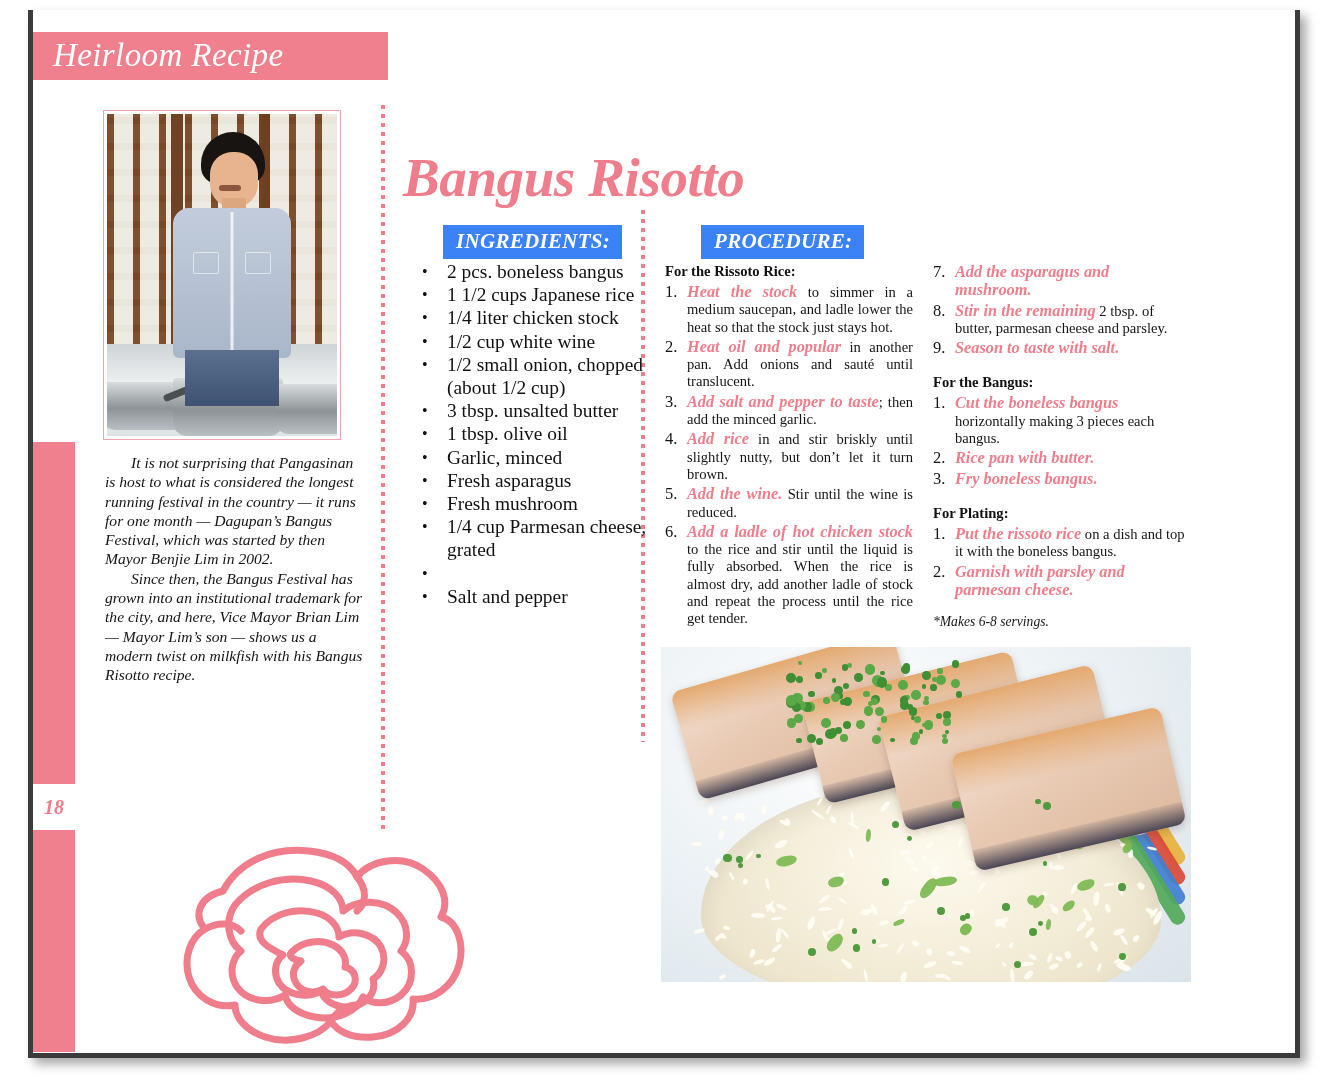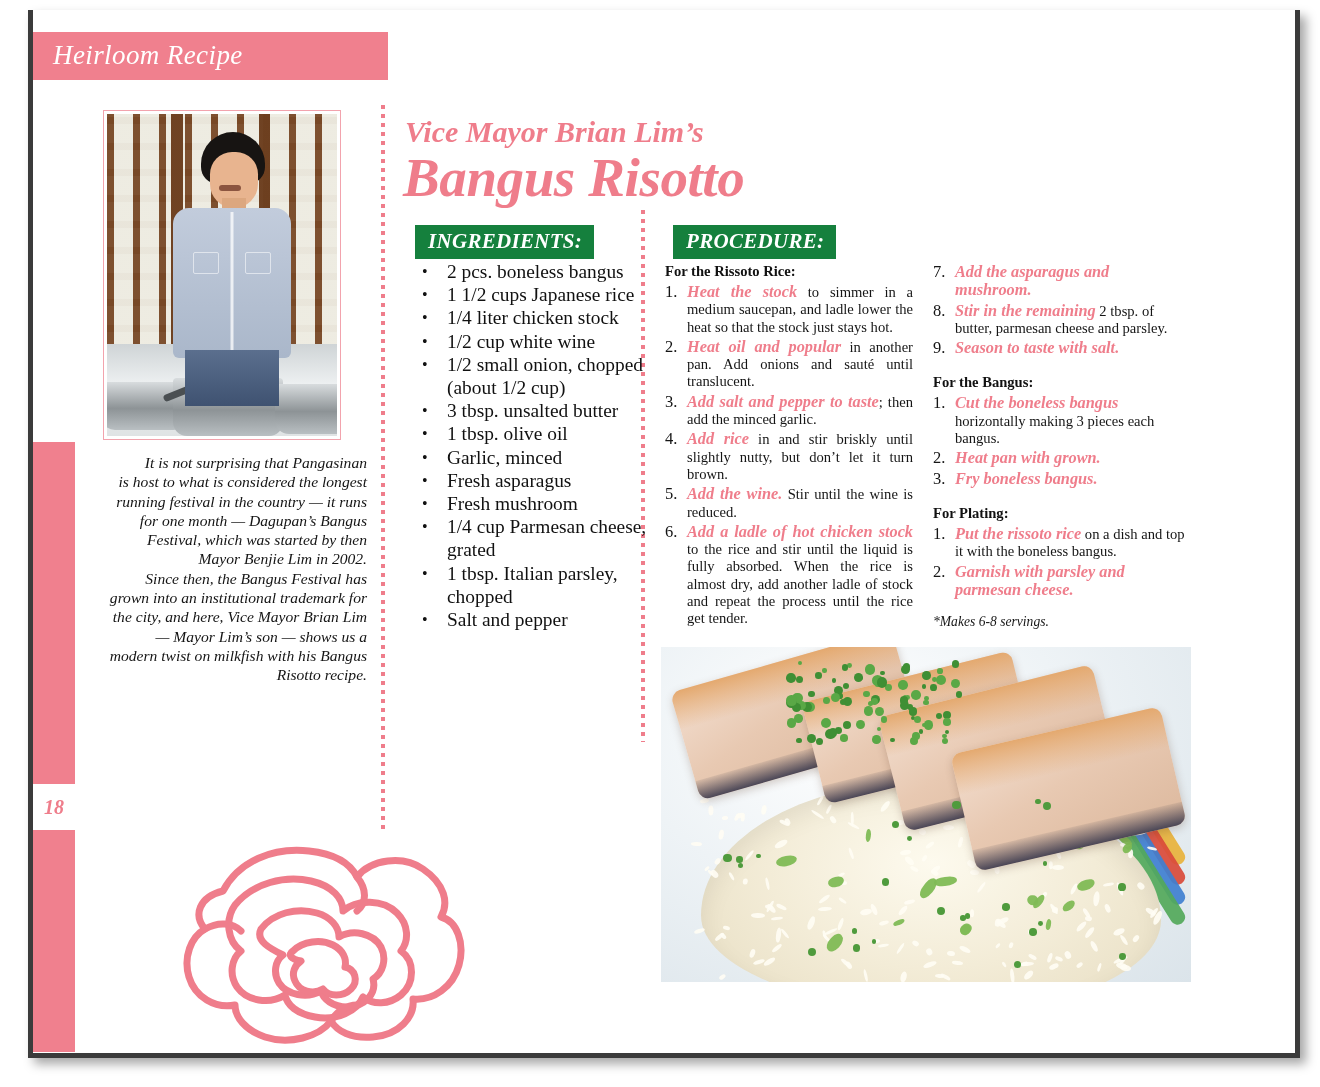--- a/index.html
+++ b/index.html
@@ -44,21 +44,21 @@
     left: 0px; top: 22px;
     width: 355px; height: 48px;
     background: #f0808e;
   }
   .header-band .htxt {
     position: absolute;
     left: 20px; top: 50%;
     transform: translateY(-52%);
     color: #ffffff;
     font-style: italic;
-    font-size: 27px;
+    font-size: 33px;
     letter-spacing: 0.4px;
     white-space: nowrap;
   }
 
   
   .side-bar {
     position: absolute;
     left: 0px;
     width: 42px;
     background: #f0808e;
@@ -183,21 +183,21 @@
     position: absolute;
     left: 72px; top: 443px;
     width: 262px;
     font-style: italic;
     font-size: 15.6px;
     line-height: 19.3px;
     color: #141414;
     text-align: left;
   }
   .intro p { margin: 0; }
-  .intro p.ind { text-indent: 26px; text-align: right; }
+  .intro p.ind { text-indent: 26px; }
 
   
   .v-dotted {
     position: absolute;
     width: 4px;
     background-image: linear-gradient(#ef7d8b 50%, rgba(255,255,255,0) 0%);
     background-size: 4px 9px;
     background-repeat: repeat-y;
   }
   .v-dotted.d1 { left: 348px; top: 95px; height: 725px; }
@@ -218,28 +218,29 @@
     font-style: italic; font-weight: bold;
     font-size: 55px;
     color: #ef7d8b;
     white-space: nowrap;
     letter-spacing: -0.4px;
   }
 
   
   .chip {
     position: absolute;
-    background: #15803d;
+    background: #3b82f6;
     color: #ffffff;
     font-style: italic;
     font-weight: bold;
     font-size: 21px;
     padding: 4px 12px 5px 13px;
     white-space: nowrap;
     letter-spacing: 0.3px;
+    margin-left: 28px;
   }
   .chip.ingredients { left: 382px; top: 215px; }
   .chip.procedure  { left: 640px; top: 215px; }
 
   
   .ing-list {
     position: absolute;
     left: 386px; top: 250px;
     width: 235px;
     font-size: 19.4px;
@@ -423,21 +424,20 @@
     </div>
 
     <div class="intro">
       <p class="ind">It is not surprising that Pangasinan is host to what is considered the longest running festival in the country — it runs for one month — Dagupan’s Bangus Festival, which was started by then Mayor Benjie Lim in 2002.</p>
       <p class="ind">Since then, the Bangus Festival has grown into an institutional trademark for the city, and here, Vice Mayor Brian Lim — Mayor Lim’s son — shows us a modern twist on milkfish with his Bangus Risotto recipe.</p>
     </div>
 
     <div class="v-dotted d1"></div>
     <div class="v-dotted d2"></div>
 
-    <div class="kicker">Vice Mayor Brian Lim’s</div>
     <div class="recipe-title">Bangus Risotto</div>
 
     <div class="chip ingredients">INGREDIENTS:</div>
     <div class="chip procedure">PROCEDURE:</div>
 
     <div class="ing-list" id="ingredients-list">
         <div class="ing-row">
           <div class="ing-bullet">•</div>
           <div class="ing-text">2 pcs. boneless bangus</div>
         </div>
@@ -476,21 +476,20 @@
         <div class="ing-row">
           <div class="ing-bullet">•</div>
           <div class="ing-text">Fresh mushroom</div>
         </div>
         <div class="ing-row">
           <div class="ing-bullet">•</div>
           <div class="ing-text">1/4 cup Parmesan cheese, grated</div>
         </div>
         <div class="ing-row">
           <div class="ing-bullet">•</div>
-          <div class="ing-text">1 tbsp. Italian parsley, chopped</div>
         </div>
         <div class="ing-row">
           <div class="ing-bullet">•</div>
           <div class="ing-text">Salt and pepper</div>
         </div>
       </div>
 
     <div class="proc-col left" id="proc-col-left">
         <div class="proc-head">For the Rissoto Rice:</div>
         <div class="proc-item">
@@ -531,21 +530,21 @@
           <div class="proc-num">9.</div>
           <div class="proc-body"><span class="lead">Season to taste with salt.</span><span class="rest"></span></div>
         </div>
         <div class="proc-head spaced">For the Bangus:</div>
         <div class="proc-item">
           <div class="proc-num">1.</div>
           <div class="proc-body"><span class="lead">Cut the boneless bangus</span><span class="rest"> horizontally making 3 pieces each bangus.</span></div>
         </div>
         <div class="proc-item">
           <div class="proc-num">2.</div>
-          <div class="proc-body"><span class="lead">Heat pan with grown.</span><span class="rest"></span></div>
+          <div class="proc-body"><span class="lead">Rice pan with butter.</span><span class="rest"></span></div>
         </div>
         <div class="proc-item">
           <div class="proc-num">3.</div>
           <div class="proc-body"><span class="lead">Fry boneless bangus.</span><span class="rest"></span></div>
         </div>
         <div class="proc-head spaced">For Plating:</div>
         <div class="proc-item">
           <div class="proc-num">1.</div>
           <div class="proc-body"><span class="lead">Put the rissoto rice</span><span class="rest"> on a dish and top it with the boneless bangus.</span></div>
         </div>

